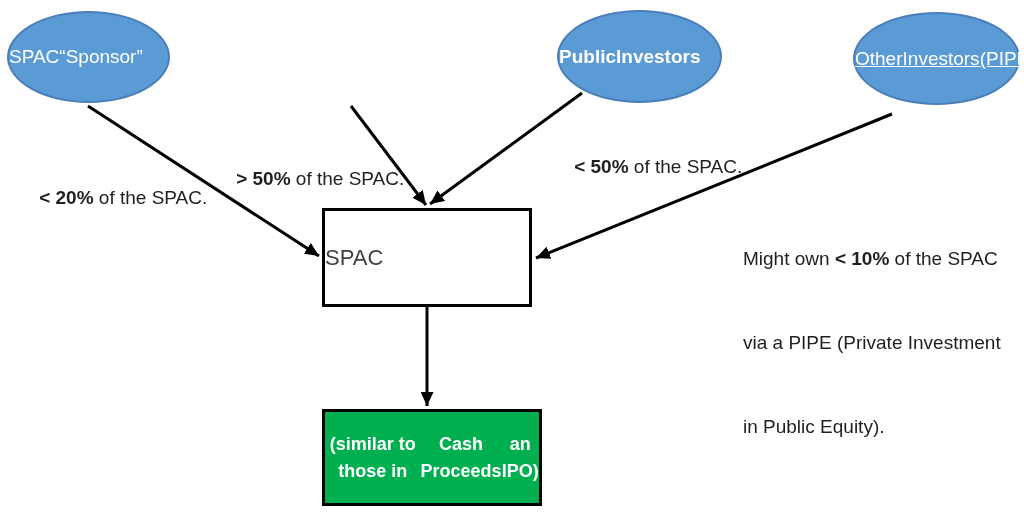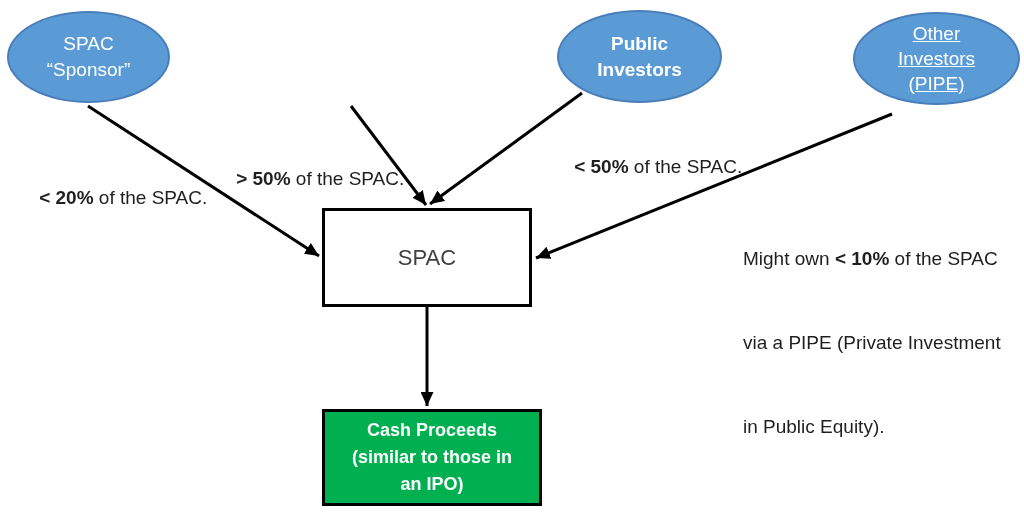--- a/index.html
+++ b/index.html
@@ -25,23 +25,23 @@
   }
   .arrow-line{
     stroke:var(--arrow);
     stroke-width:3;
     fill:none;
   }
   .ah-poly{fill:var(--arrow);}
   .node{
     position:absolute;
     display:flex;
-    flex-direction:column;
+    flex-direction:row;
     align-items:center;
-    justify-content:center;
+    justify-content:flex-start;
     text-align:center;
   }
   .ellipse{
     border-radius:50%;
     background:var(--ellipse_fill);
     border:2px solid var(--ellipse_border);
     color:#ffffff;
     font-size:19px;
     line-height:26px;
   }
@@ -117,22 +117,22 @@
     <div>Other</div>
     <div>Investors</div>
     <div>(PIPE)</div>
   </div>
 
   <div class="node spac-box">
     <div>SPAC</div>
   </div>
 
   <div class="node cash-box">
+    <div>(similar to those in</div>
     <div>Cash Proceeds</div>
-    <div>(similar to those in</div>
     <div>an IPO)</div>
   </div>
 
   <div class="edge-label l-sponsor">
     <b>&lt; 20%</b><span> of the SPAC.</span>
   </div>
 
   <div class="edge-label l-real">
     <b>&gt; 50%</b><span> of the SPAC.</span>
   </div>

